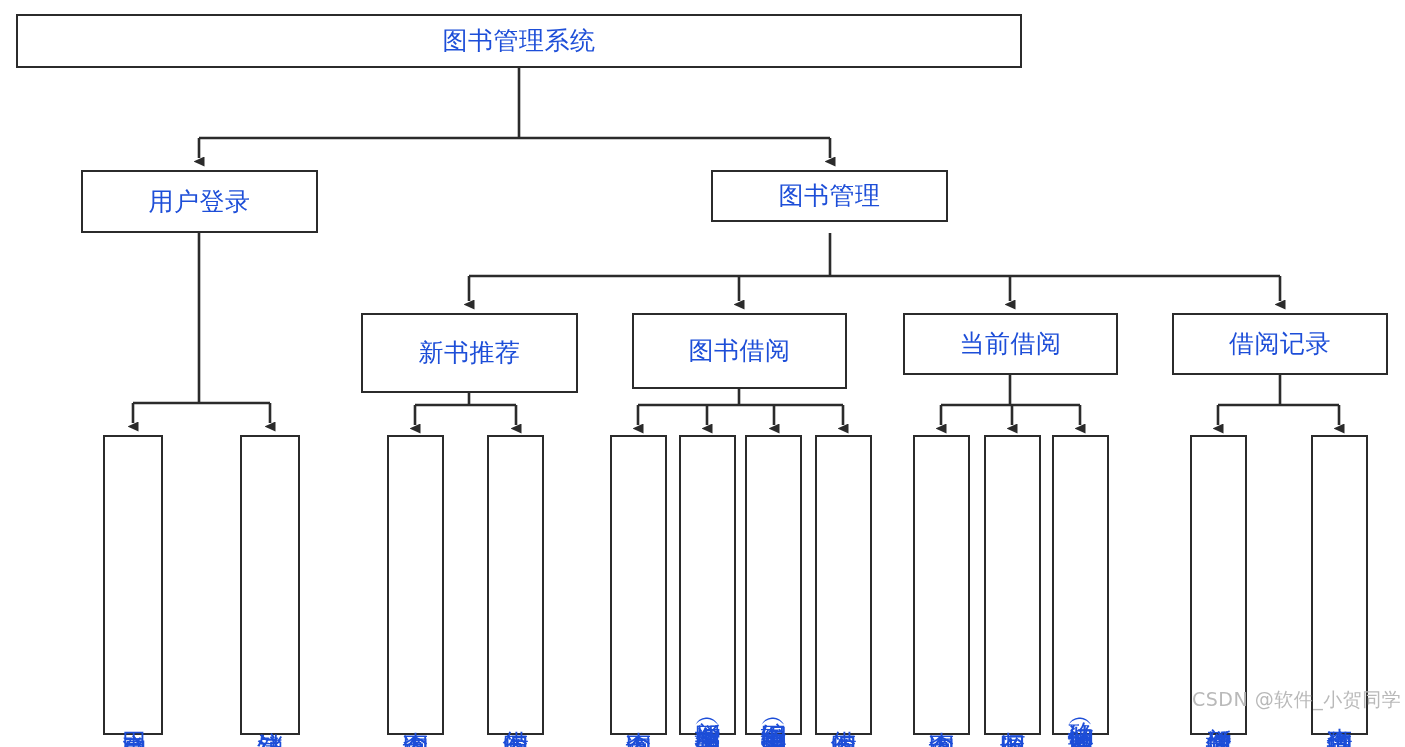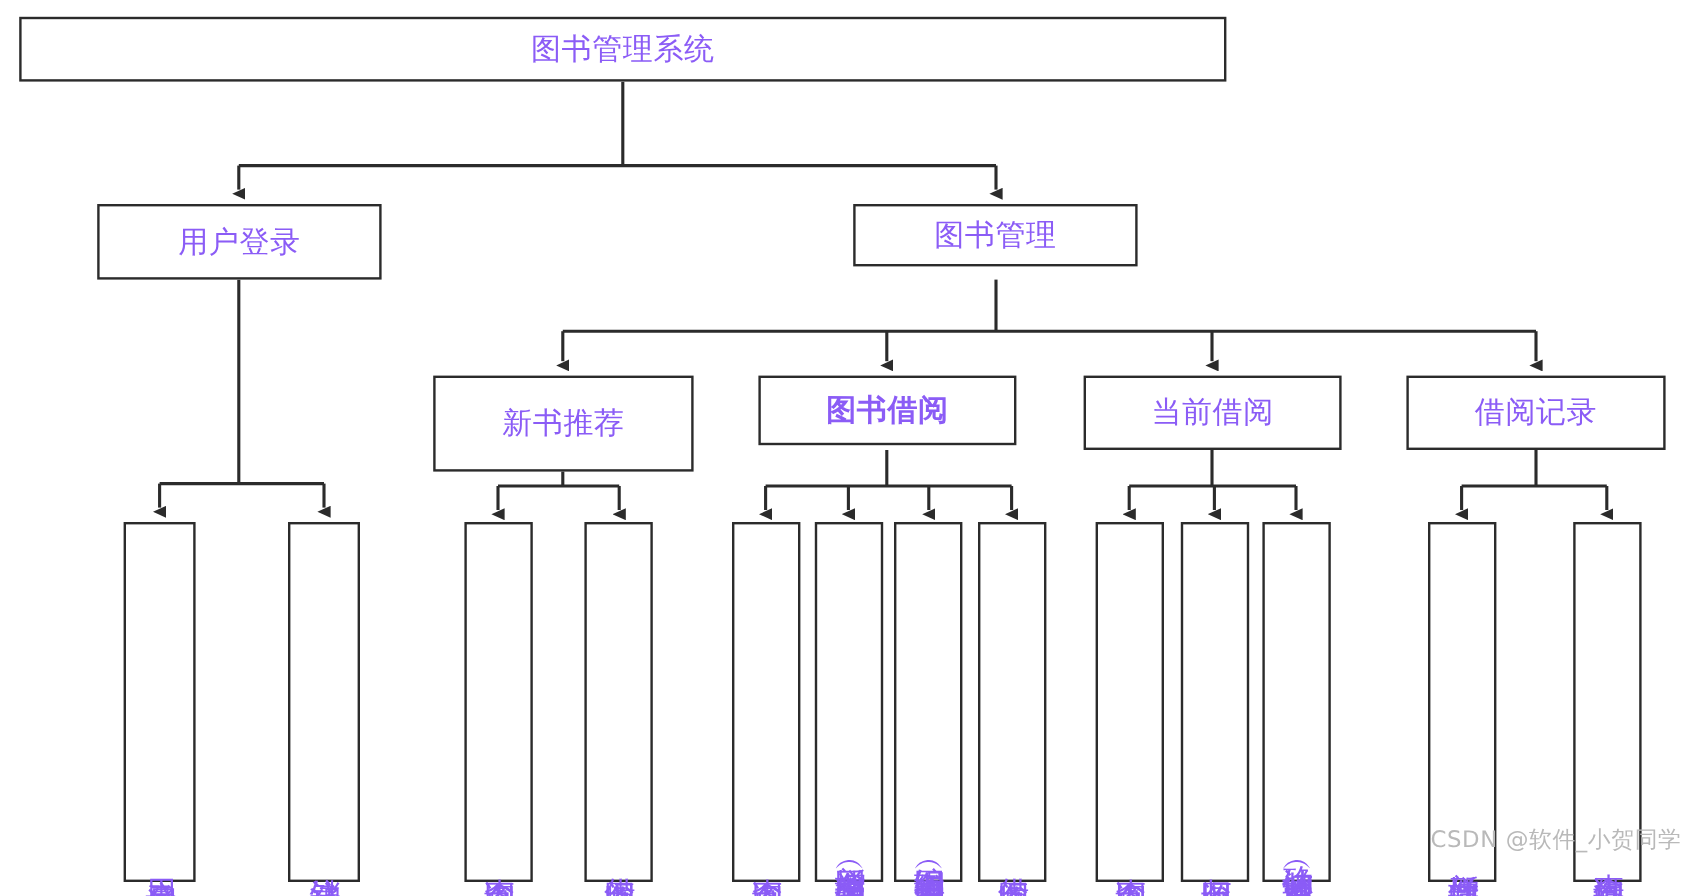--- a/index.html
+++ b/index.html
@@ -26,21 +26,21 @@
     pointer-events: none;
   }
   .node {
     position: absolute;
     box-sizing: border-box;
     border: 2.5px solid #2b2b2b;
     background: #ffffff;
     display: flex;
     align-items: center;
     justify-content: center;
-    color: #8b5cf6;
+    color: #1d4ed8;
   }
   .node-label {
     display: block;
     text-align: center;
     line-height: 1.02;
     letter-spacing: 0.5px;
   }
   
   .node.horiz .node-label {
     font-size: 25px;
@@ -133,21 +133,21 @@
   <div class="node horiz" style="left:81px; top:170px; width:237px; height:63px;">
     <span class="node-label">用户登录</span>
   </div>
   <div class="node horiz" style="left:711px; top:170px; width:237px; height:52px;">
     <span class="node-label">图书管理</span>
   </div>
 
   <div class="node horiz" style="left:361px; top:313px; width:217px; height:80px;">
     <span class="node-label">新书推荐</span>
   </div>
-  <div class="node horiz" style="left:632px; top:313px; width:215px; height:58px;font-weight:bold;">
+  <div class="node horiz" style="left:632px; top:313px; width:215px; height:76px;">
     <span class="node-label">图书借阅</span>
   </div>
   <div class="node horiz" style="left:903px; top:313px; width:215px; height:62px;">
     <span class="node-label">当前借阅</span>
   </div>
   <div class="node horiz" style="left:1172px; top:313px; width:216px; height:62px;">
     <span class="node-label">借阅记录</span>
   </div>
 
   <div class="node vert" style="left:103px; top:435px; width:60px; height:300px;">

